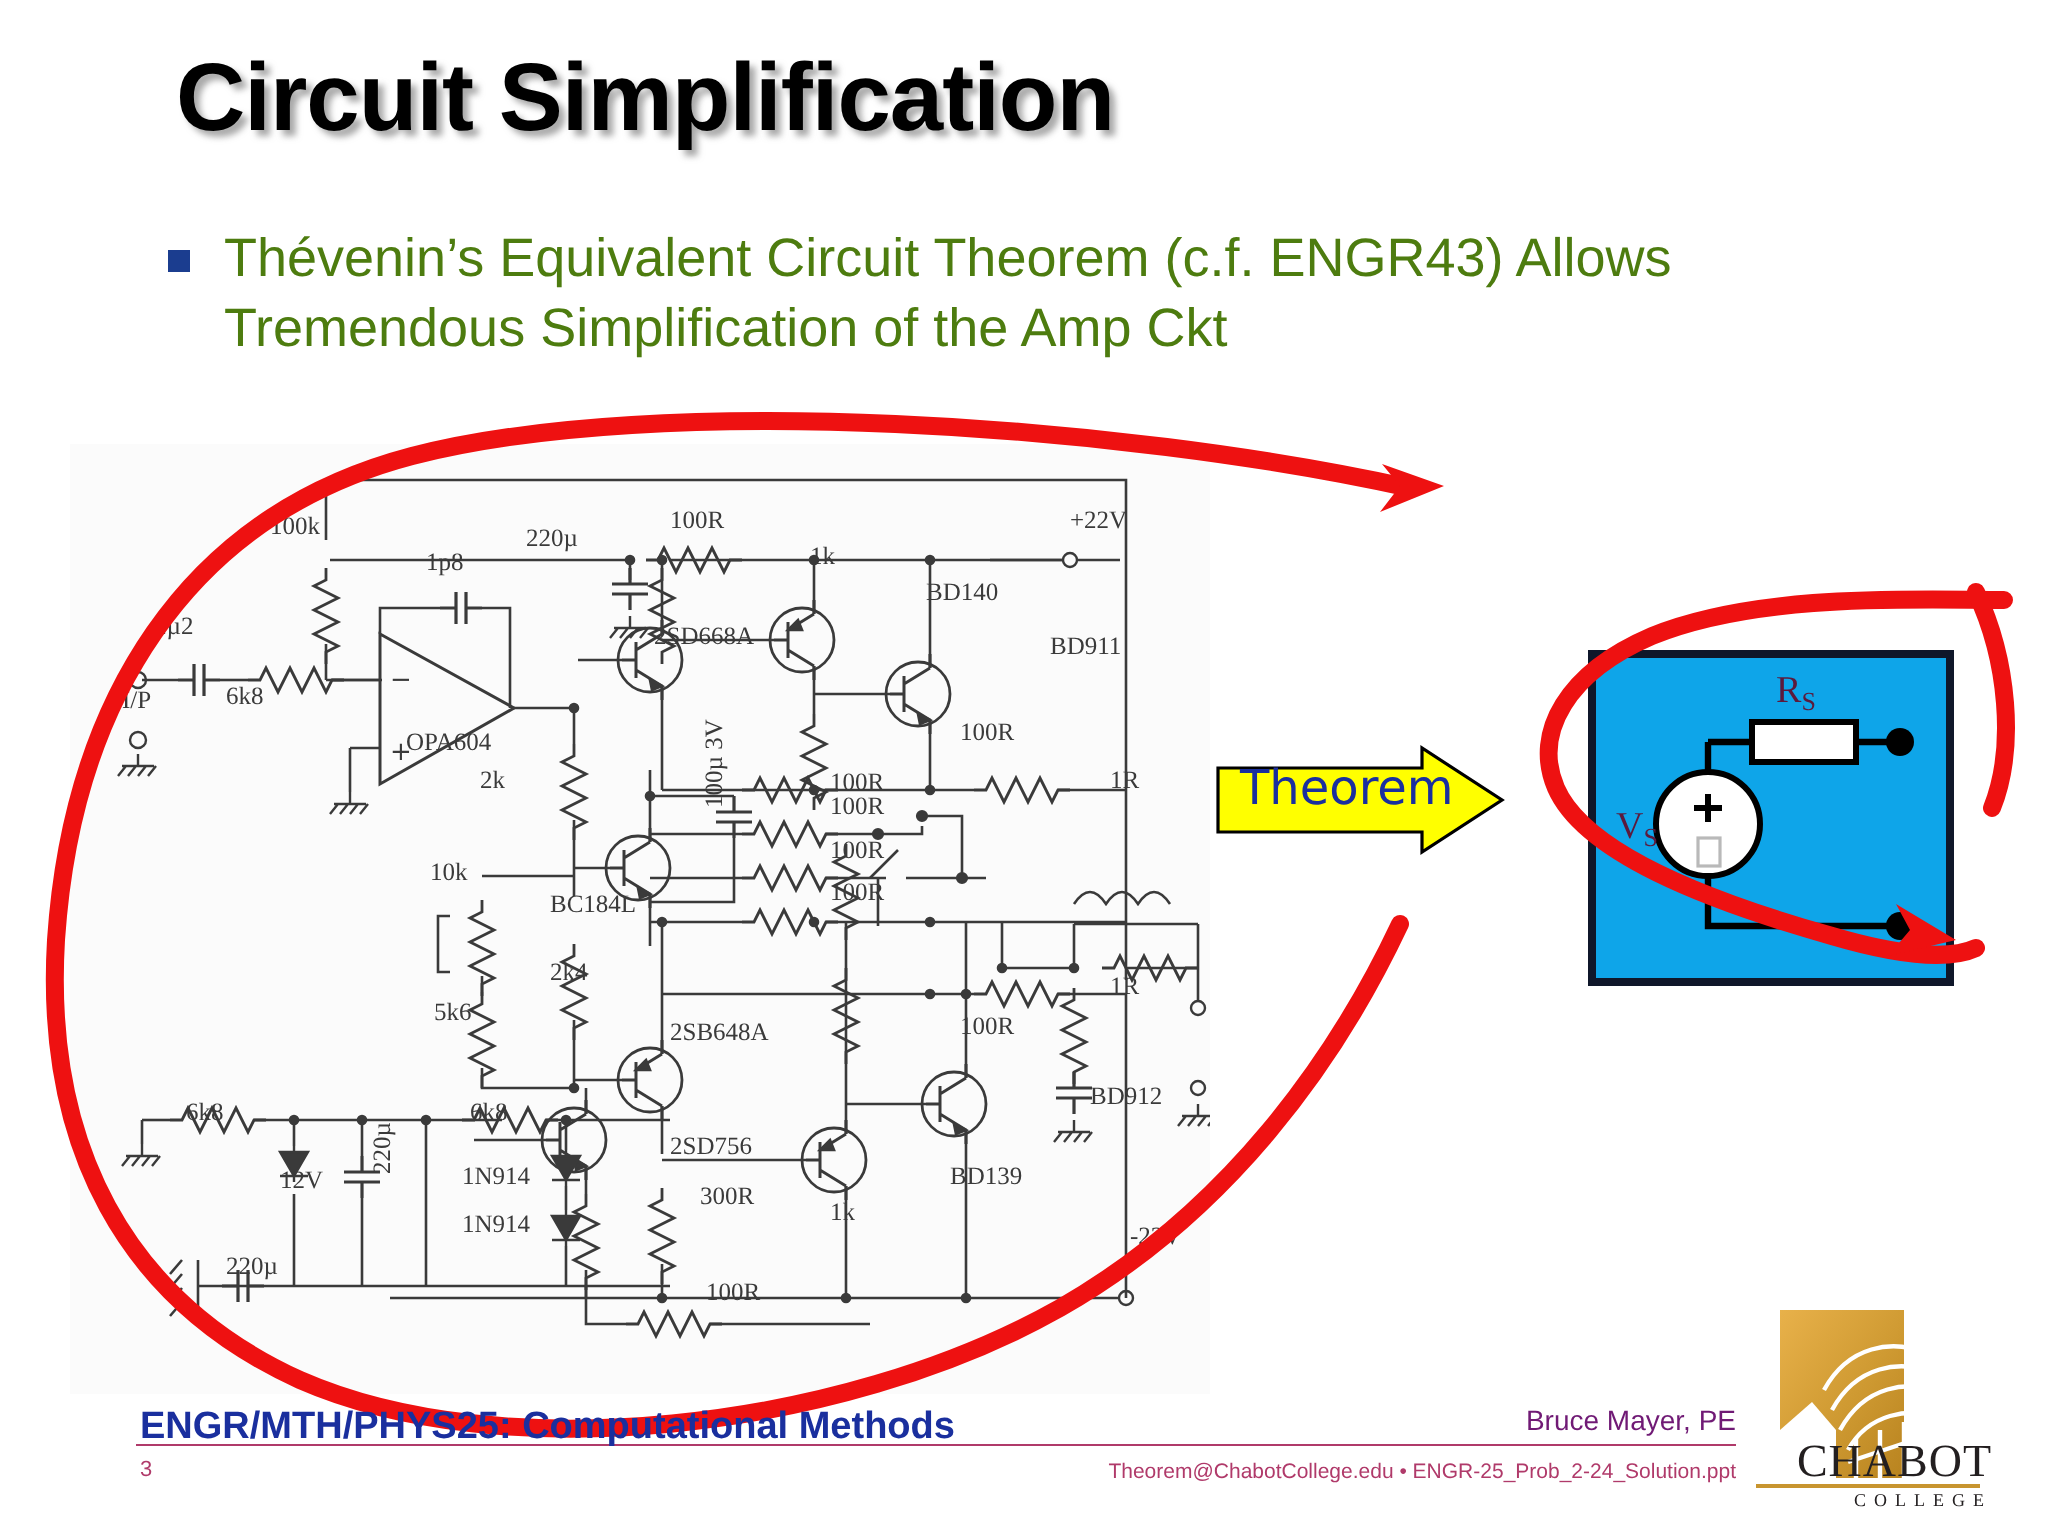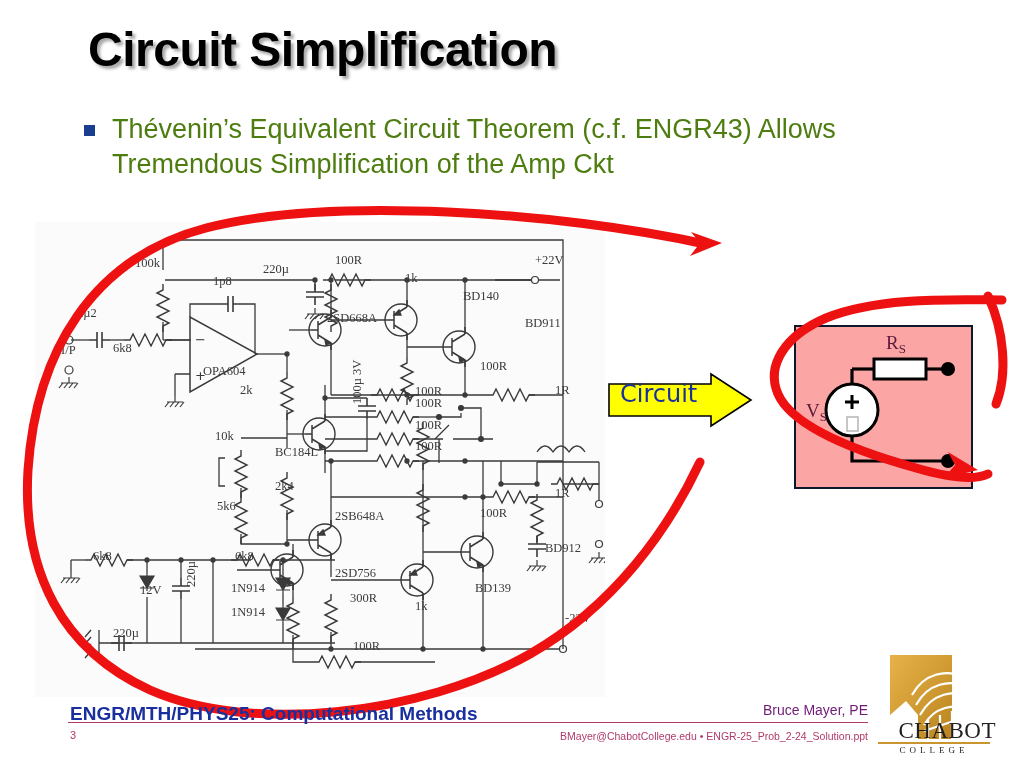--- a/index.html
+++ b/index.html
@@ -46,21 +46,21 @@
   #thev-arrow .lbl{
     position:absolute;left:13px;top:8px;
     font-size:24px;color:#1a2f9e;
     font-family:"DejaVu Sans", sans-serif;
     font-style:normal;
   }
 
   
   #thev-box{
     position:absolute;left:794px;top:325px;width:175px;height:160px;
-    background:#fca5a5;border:2px solid #0f172a;
+    background:#0ea5e9;border:4px solid #0f172a;
   }
 
   
   #ink{position:absolute;left:0;top:0;width:1024px;height:768px;pointer-events:none;}
 
   
   #footer-rule{
     position:absolute;left:68px;top:722px;width:800px;height:1px;
     background:#b03a6a;
   }
@@ -83,21 +83,21 @@
 
   
   #logo{position:absolute;left:872px;top:637px;width:130px;height:120px;}
   #logo-word{
     position:absolute;left:872px;top:718px;width:124px;text-align:right;
     font-family:"Liberation Serif", serif;font-size:23px;color:#231f20;
     letter-spacing:0.5px;
   }
   #logo-rule{position:absolute;left:878px;top:742px;width:112px;height:1.5px;background:#c8952f;}
   #logo-sub{
-    position:absolute;left:872px;top:745px;width:124px;text-align:center;
+    position:absolute;left:872px;top:745px;width:124px;text-align:right;
     font-family:"Liberation Serif", serif;font-size:9px;color:#231f20;
     letter-spacing:4px;
   }
 </style>
 </head>
 <body>
 
 <div id="slide">
 
   <div id="title">Circuit Simplification</div>
@@ -394,21 +394,21 @@
           <text x="598" y="318">0.1µ</text>
           <text x="650" y="300">O/P</text>
         </g>
     </svg>
   </div>
 
   <div id="thev-arrow">
     <svg width="146" height="56" viewBox="0 0 146 56" xmlns="http://www.w3.org/2000/svg">
       <path d="M2,12 H104 V2 L144,28 L104,54 V44 H2 Z" fill="#ffff00" stroke="#000000" stroke-width="1.6"></path>
     </svg>
-    <div class="lbl">Circuit</div>
+    <div class="lbl">Theorem</div>
   </div>
 
   <div id="thev-box">
     <svg width="173" height="158" viewBox="0 0 173 158" xmlns="http://www.w3.org/2000/svg">
 
       <g stroke="#000000" stroke-width="3.2" fill="none">
         <path d="M56,42 H78"></path>
         <path d="M130,42 H152"></path>
         <path d="M56,42 V62"></path>
         <path d="M56,104 V134 H152"></path>
@@ -455,21 +455,21 @@
     <path d="M988,296
              C 1004,330 1008,374 996,404" fill="none" stroke="#ee1111" stroke-width="9" stroke-linecap="round"></path>
 
     <path d="M948,452 L978,470 L944,478 L955,465 Z" fill="#ee1111"></path>
   </svg>
 
   <div id="footer-rule"></div>
   <div id="footer-left">ENGR/MTH/PHYS25: Computational Methods</div>
   <div id="footer-right">Bruce Mayer, PE</div>
   <div id="footer-page">3</div>
-  <div id="footer-meta">BMayer@ChabotCollege.edu  • ENGR-25_Prob_2-24_Solution.ppt</div>
+  <div id="footer-meta">Theorem@ChabotCollege.edu  • ENGR-25_Prob_2-24_Solution.ppt</div>
 
   <svg id="logo" viewBox="0 0 130 88" xmlns="http://www.w3.org/2000/svg">
     <defs>
       <linearGradient id="goldgrad" x1="0" y1="0" x2="1" y2="1">
         <stop offset="0%" stop-color="#e8b14a"></stop>
         <stop offset="55%" stop-color="#cf9a32"></stop>
         <stop offset="100%" stop-color="#b8831f"></stop>
       </linearGradient>
     </defs>
     <rect x="18" y="2" width="62" height="84" fill="url(#goldgrad)"></rect>

